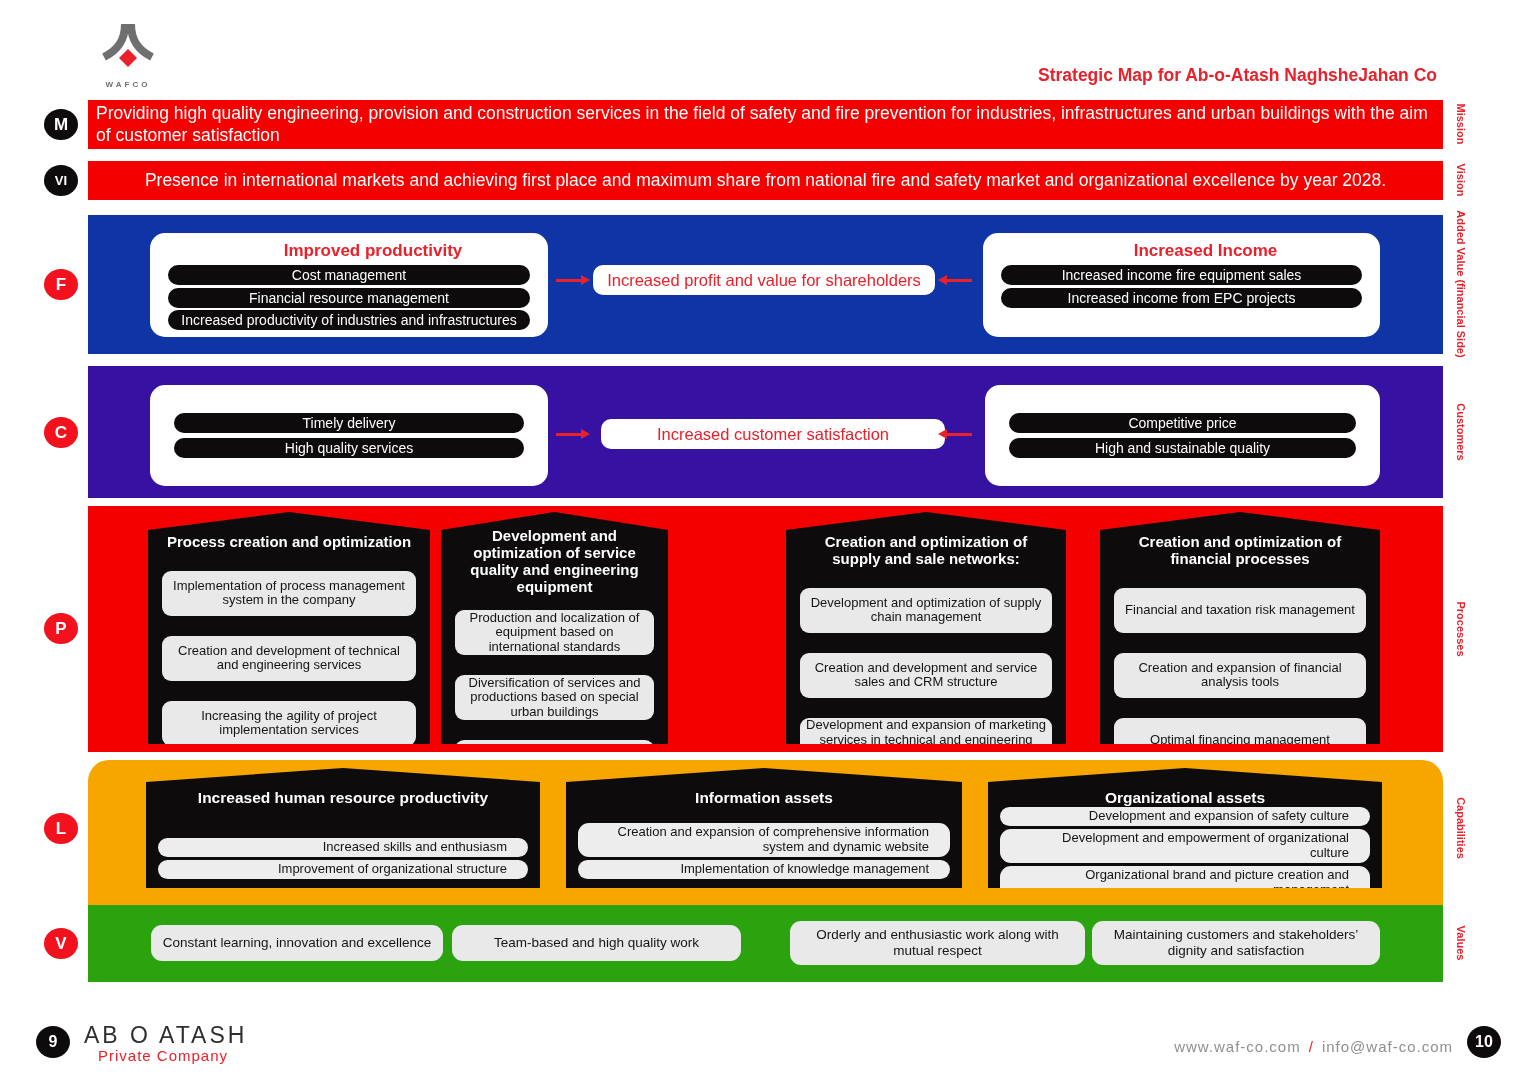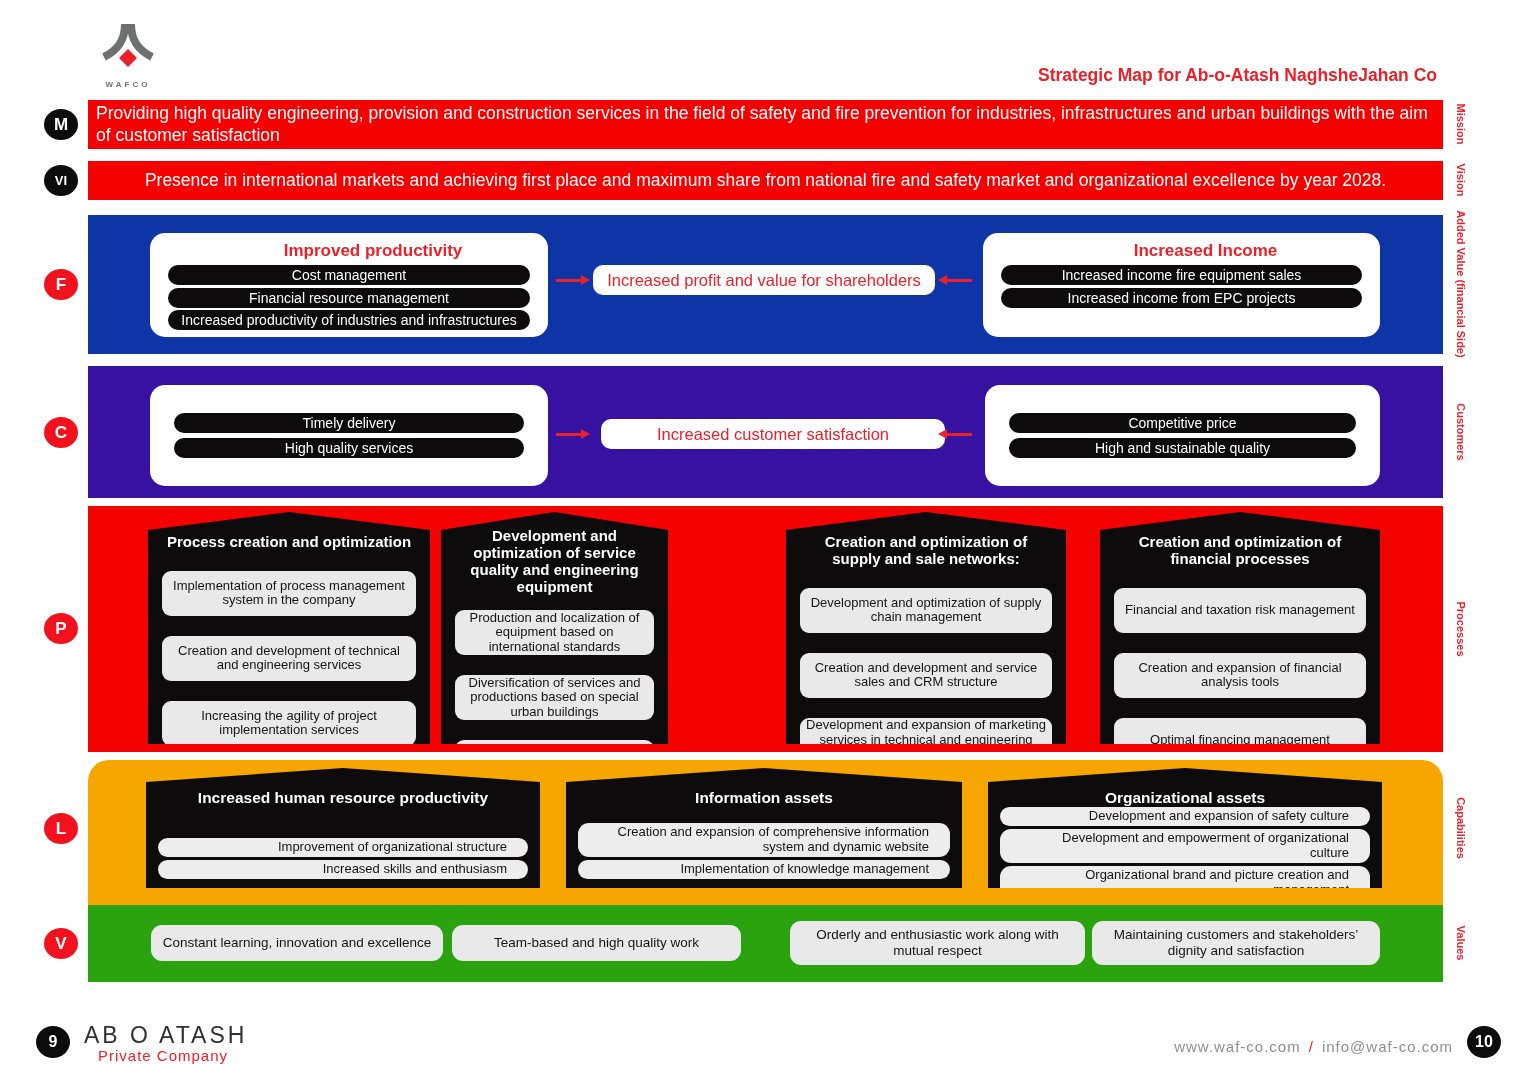--- a/index.html
+++ b/index.html
@@ -197,22 +197,22 @@
         <div class="gitem">Creation and expansion of financial analysis tools</div>
         <div class="gitem">Optimal financing management</div>
       </div>
     </div>
   </section>
 
   <section class="band band-capabilities">
     <div class="lgroup lg1">
       <div class="lg-title">Increased human resource productivity</div>
       <div class="lg-items">
+        <div class="litem">Increased skills and enthusiasm</div>
         <div class="litem">Improvement of organizational structure</div>
-        <div class="litem">Increased skills and enthusiasm</div>
       </div>
     </div>
     <div class="lgroup lg2">
       <div class="lg-title">Information assets</div>
       <div class="lg-items">
         <div class="litem">Creation and expansion of comprehensive information system and dynamic website</div>
         <div class="litem">Implementation of knowledge management</div>
       </div>
     </div>
     <div class="lgroup lg3">

